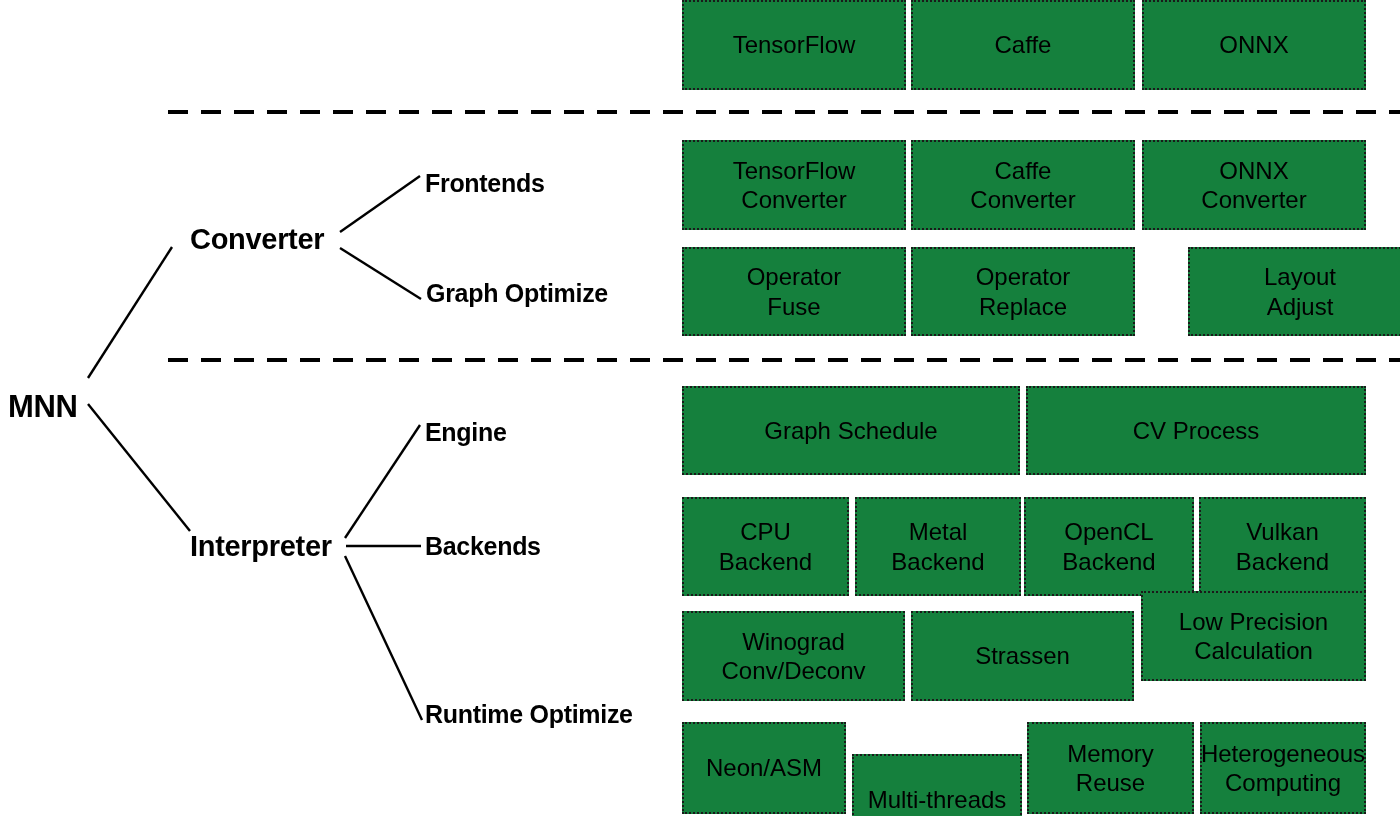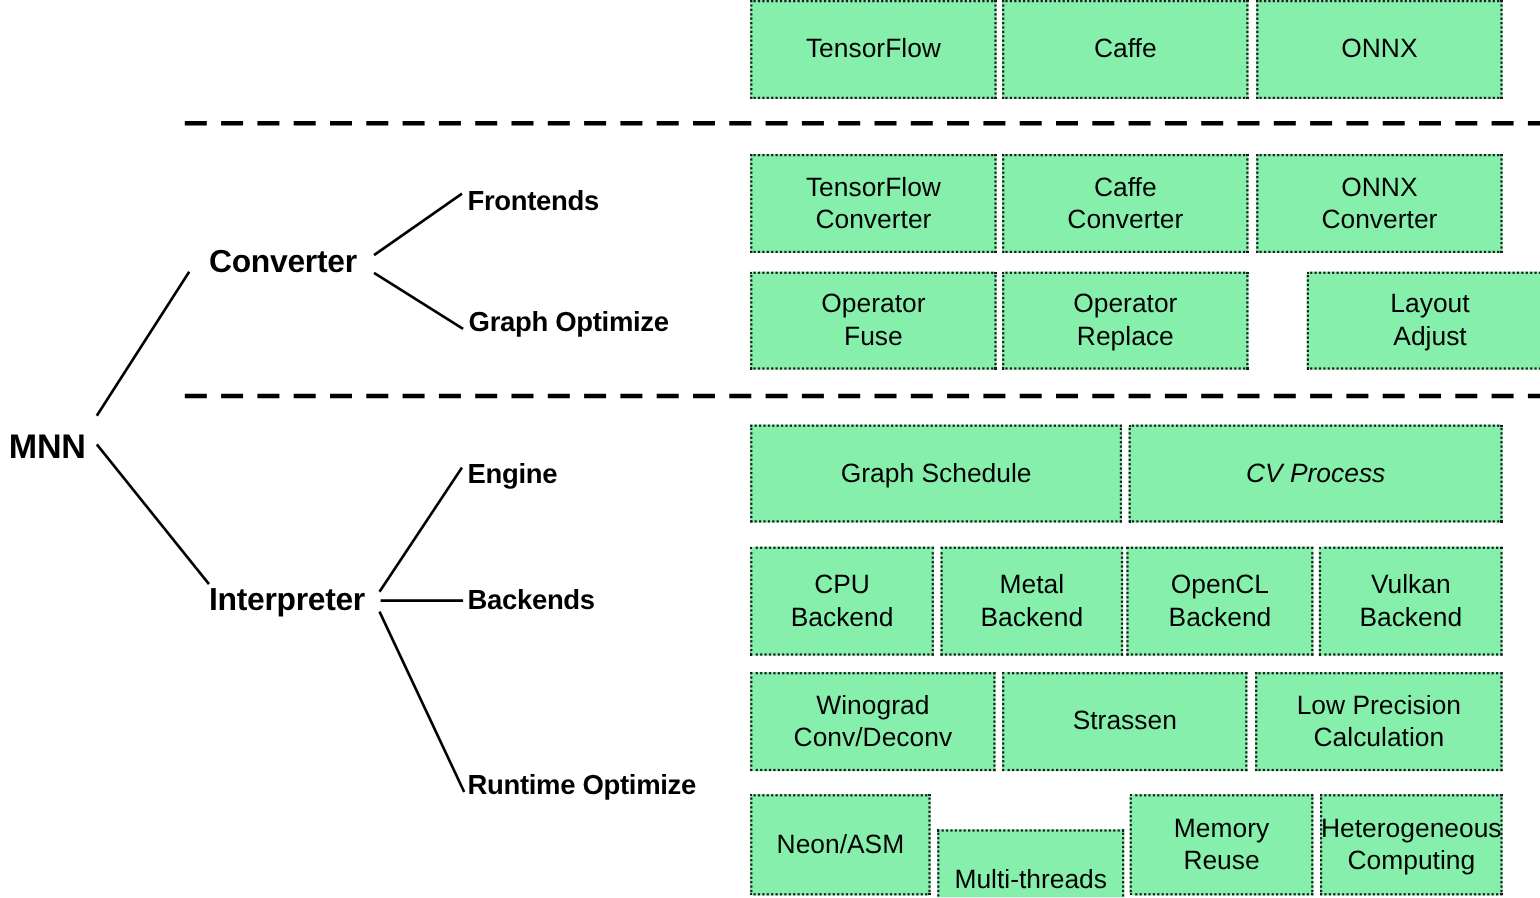--- a/index.html
+++ b/index.html
@@ -43,21 +43,21 @@
   }
   .node-l2 {
     font-size: 25px;
     letter-spacing: -0.3px;
   }
   
   .box {
     position: absolute;
     box-sizing: border-box;
     border: 2px dotted #1a1a1a;
-    background: #86efac;
+    background: #15803d;
     display: flex;
     align-items: center;
     justify-content: center;
     text-align: center;
     color: #000000;
     font-size: 24px;
     line-height: 1.22;
     white-space: pre-line;
     padding: 2px 4px;
   }
@@ -100,33 +100,33 @@
 Converter</div>
       <div class="box" style="left: 1142px; top: 140px; width: 224px; height: 90px;">ONNX
 Converter</div>
       <div class="box" style="left: 682px; top: 247px; width: 224px; height: 89px;">Operator
 Fuse</div>
       <div class="box" style="left: 911px; top: 247px; width: 224px; height: 89px;">Operator
 Replace</div>
       <div class="box" style="left: 1188px; top: 247px; width: 224px; height: 89px;">Layout
 Adjust</div>
       <div class="box" style="left: 682px; top: 386px; width: 338px; height: 89px;">Graph Schedule</div>
-      <div class="box" style="left: 1026px; top: 386px; width: 340px; height: 89px; font-style: italic;">CV Process</div>
+      <div class="box" style="left: 1026px; top: 386px; width: 340px; height: 89px;">CV Process</div>
       <div class="box" style="left: 682px; top: 497px; width: 167px; height: 99px;">CPU
 Backend</div>
       <div class="box" style="left: 855px; top: 497px; width: 166px; height: 99px;">Metal
 Backend</div>
       <div class="box" style="left: 1024px; top: 497px; width: 170px; height: 99px;">OpenCL
 Backend</div>
       <div class="box" style="left: 1199px; top: 497px; width: 167px; height: 99px;">Vulkan
 Backend</div>
       <div class="box" style="left: 682px; top: 611px; width: 223px; height: 90px;">Winograd
 Conv/Deconv</div>
       <div class="box" style="left: 911px; top: 611px; width: 223px; height: 90px;">Strassen</div>
-      <div class="box" style="left: 1141px; top: 611px; width: 225px; height: 90px;">Low Precision
+      <div class="box" style="left: 1141px; top: 591px; width: 225px; height: 90px;">Low Precision
 Calculation</div>
       <div class="box" style="left: 682px; top: 722px; width: 164px; height: 92px;">Neon/ASM</div>
       <div class="box" style="left: 852px; top: 754px; width: 170px; height: 92px;">Multi-threads</div>
       <div class="box" style="left: 1027px; top: 722px; width: 167px; height: 92px;">Memory
 Reuse</div>
       <div class="box" style="left: 1200px; top: 722px; width: 166px; height: 92px; text-align: center;">Heterogeneous
 Computing</div>
     </div>
 
 </div>

